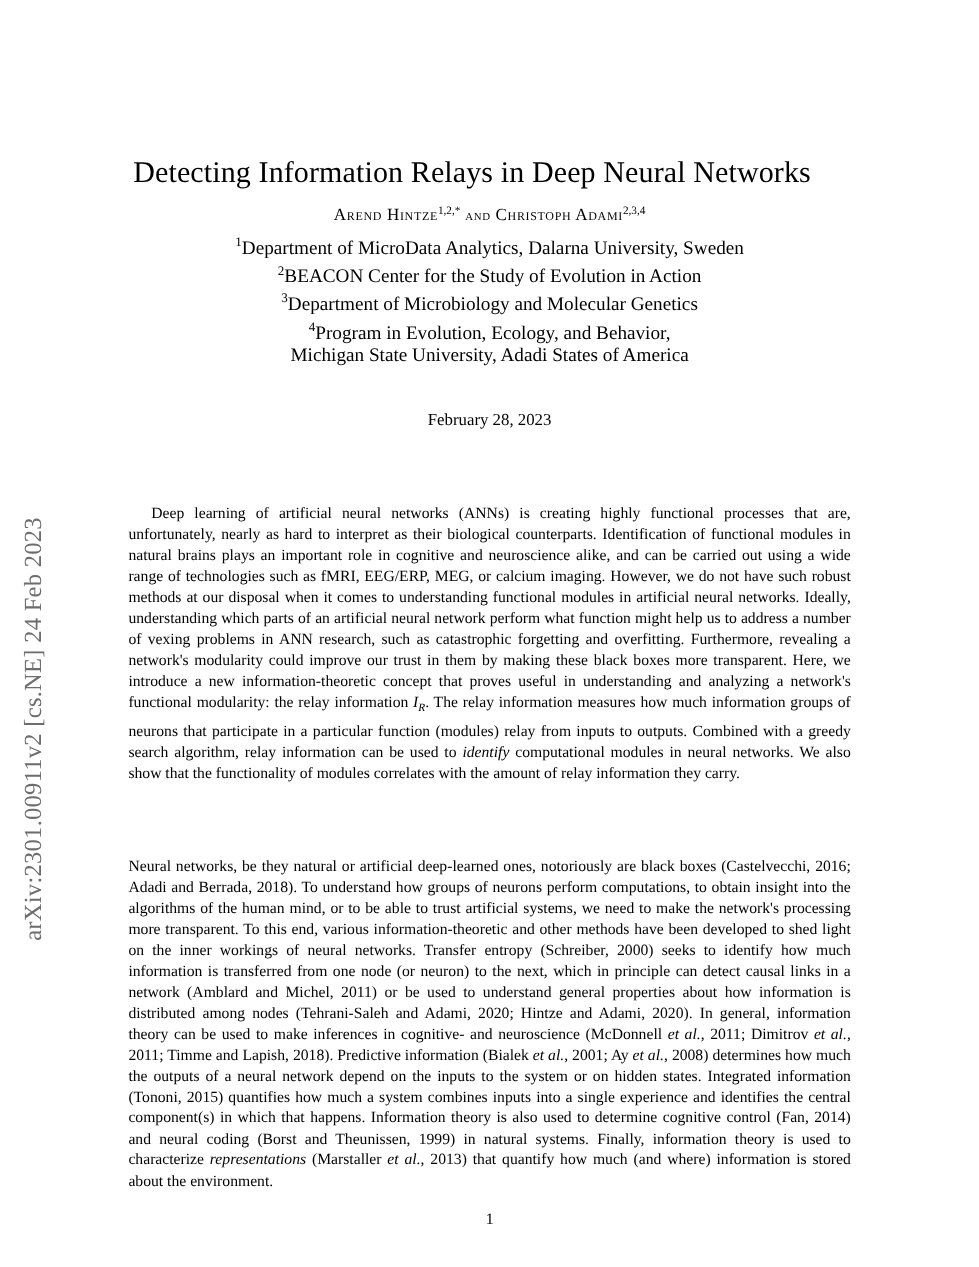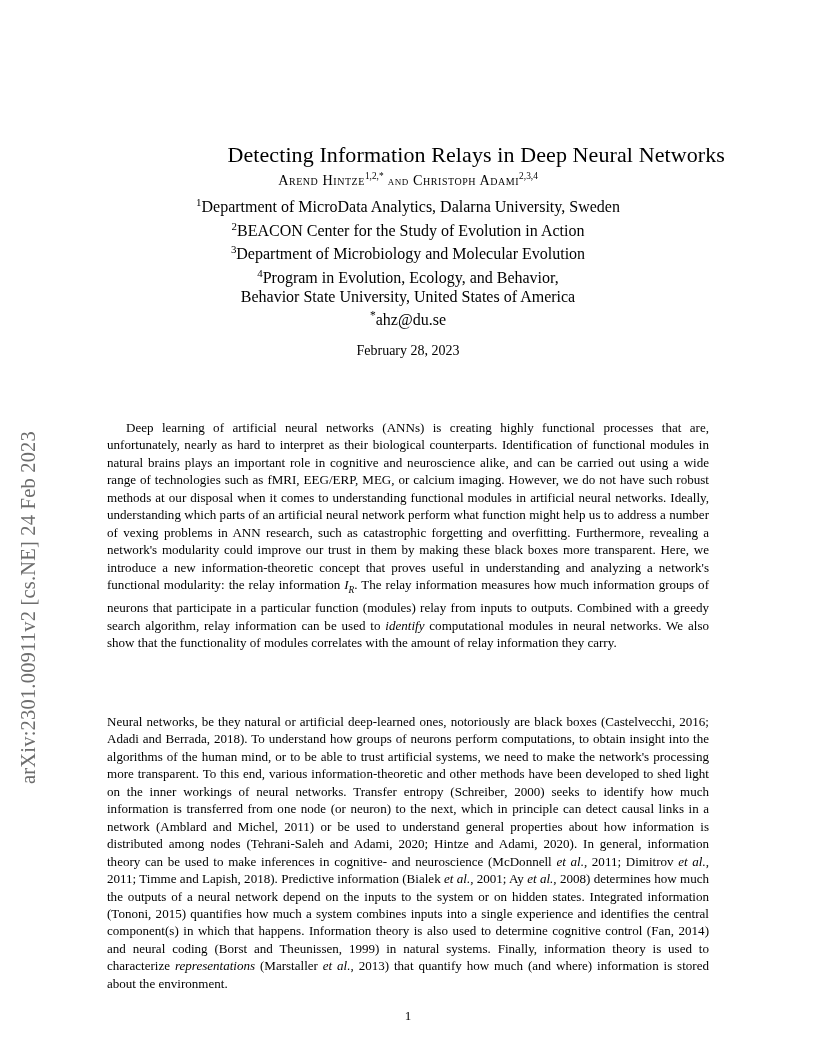--- a/index.html
+++ b/index.html
@@ -46,23 +46,23 @@
   
   #doc {
     position: absolute;
     left: 107px;
     top: 0;
     width: 602px;
     height: 1056px;
   }
 
   .title {
-    font-size: 22px;
-    text-align: right;
-    margin: 16px;
+    font-size: 25px;
+    text-align: left;
+    margin: 4px;
     padding: 0;
     font-weight: normal;
     letter-spacing: 0.1px;
     position: absolute;
     top: 126px;
     left: 0;
     width: 602px;
     line-height: 1.2;
   }
 
@@ -174,24 +174,23 @@
 
     <div class="authors">
       <span>Arend Hintze</span><sup>1,2,*</sup>
       <span class="conj">and</span>
       <span>Christoph Adami</span><sup>2,3,4</sup>
     </div>
 
     <div class="affiliations">
       <div><sup>1</sup><span>Department of MicroData Analytics, Dalarna University, Sweden</span></div>
       <div><sup>2</sup><span>BEACON Center for the Study of Evolution in Action</span></div>
-      <div><sup>3</sup><span>Department of Microbiology and Molecular Evolution</span></div>
+      <div><sup>3</sup><span>Department of Microbiology and Molecular Genetics</span></div>
       <div><sup>4</sup><span>Program in Evolution, Ecology, and Behavior,</span></div>
-      <div><span>Behavior State University, United States of America</span></div>
-      <div class="email"><sup>*</sup><span>ahz@du.se</span></div>
+      <div><span>Michigan State University, Adadi States of America</span></div>
     </div>
 
     <div class="date">February 28, 2023</div>
 
 
     <div class="abstract-body"><span>Deep learning of artificial neural networks (ANNs) is creating highly functional processes that are, unfortunately, nearly as hard to interpret as their biological counterparts. Identification of functional modules in natural brains plays an important role in cognitive and neuroscience alike, and can be carried out using a wide range of technologies such as fMRI, EEG/ERP, MEG, or calcium imaging. However, we do not have such robust methods at our disposal when it comes to understanding functional modules in artificial neural networks. Ideally, understanding which parts of an artificial neural network perform what function might help us to address a number of vexing problems in ANN research, such as catastrophic forgetting and overfitting. Furthermore, revealing a network's modularity could improve our trust in them by making these black boxes more transparent. Here, we introduce a new information-theoretic concept that proves useful in understanding and analyzing a network's functional modularity: the relay information </span><span class="mathvar"><span>I</span><sub>R</sub></span><span>. The relay information measures how much information groups of neurons that participate in a particular function (modules) relay from inputs to outputs. Combined with a greedy search algorithm, relay information can be used to </span><em>identify</em><span> computational modules in neural networks. We also show that the functionality of modules correlates with the amount of relay information they carry.</span></div>
 
 
     <div class="intro-body"><span>Neural networks, be they natural or artificial deep-learned ones, notoriously are black boxes (Castelvecchi, 2016; Adadi and Berrada, 2018). To understand how groups of neurons perform computations, to obtain insight into the algorithms of the human mind, or to be able to trust artificial systems, we need to make the network's processing more transparent. To this end, various information-theoretic and other methods have been developed to shed light on the inner workings of neural networks. Transfer entropy (Schreiber, 2000) seeks to identify how much information is transferred from one node (or neuron) to the next, which in principle can detect causal links in a network (Amblard and Michel, 2011) or be used to understand general properties about how information is distributed among nodes (Tehrani-Saleh and Adami, 2020; Hintze and Adami, 2020). In general, information theory can be used to make inferences in cognitive- and neuroscience (McDonnell </span><em>et al.</em><span>, 2011; Dimitrov </span><em>et al.</em><span>, 2011; Timme and Lapish, 2018). Predictive information (Bialek </span><em>et al.</em><span>, 2001; Ay </span><em>et al.</em><span>, 2008) determines how much the outputs of a neural network depend on the inputs to the system or on hidden states. Integrated information (Tononi, 2015) quantifies how much a system combines inputs into a single experience and identifies the central component(s) in which that happens. Information theory is also used to determine cognitive control (Fan, 2014) and neural coding (Borst and Theunissen, 1999) in natural systems. Finally, information theory is used to characterize </span><em>representations</em><span> (Marstaller </span><em>et al.</em><span>, 2013) that quantify how much (and where) information is stored about the environment.</span></div>
 

